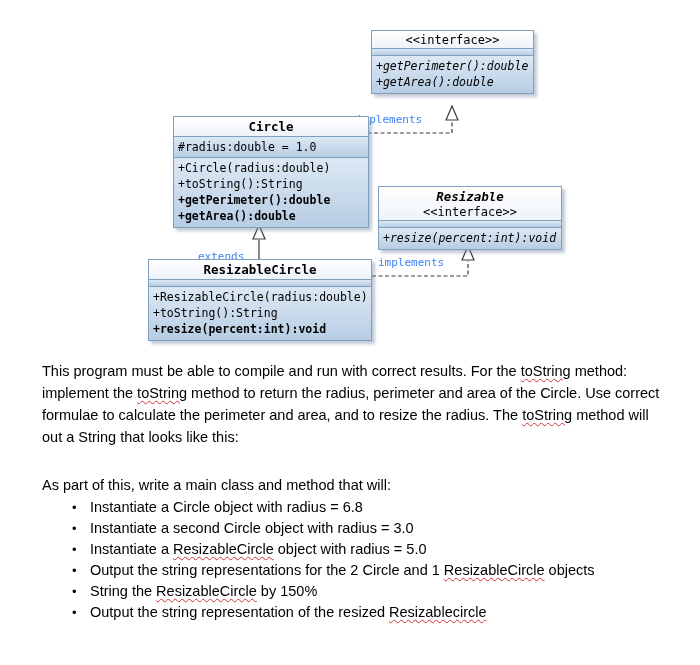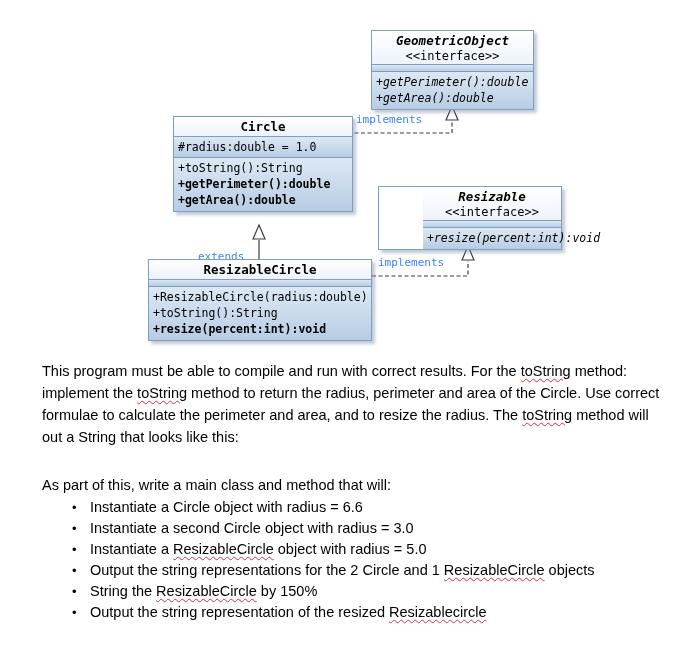--- a/index.html
+++ b/index.html
@@ -82,45 +82,45 @@
       <path d="M372,276 H468 V261" fill="none" stroke="#3c3c3c" stroke-width="1.2" stroke-dasharray="4,2.5"></path>
       <polygon points="468,246 462,260 474,260" fill="#ffffff" stroke="#3c3c3c" stroke-width="1.2"></polygon>
     </svg>
 
     <div class="rel-label" style="left:356px; top:113px;">implements</div>
     <div class="rel-label" style="left:198px; top:250px;">extends</div>
     <div class="rel-label" style="left:378px; top:256px;">implements</div>
 
     <div class="uml-box" style="left:371px; top:30px; width:163px;">
       <div class="uml-title">
-        <div class="uml-name italic">GeometricObject</div>
         <div class="uml-stereotype">&lt;&lt;interface&gt;&gt;</div>
       </div>
       <div class="uml-attrs empty"></div>
       <div class="uml-methods">
         <div class="m italic">+getPerimeter():double</div>
         <div class="m italic">+getArea():double</div>
       </div>
     </div>
 
-    <div class="uml-box" style="left:173px; top:116px; width:180px;">
+    <div class="uml-box" style="left:173px; top:116px; width:196px;">
       <div class="uml-title">
         <div class="uml-name">Circle</div>
       </div>
       <div class="uml-attrs">
         <div class="m">#radius:double = 1.0</div>
       </div>
       <div class="uml-methods">
+        <div class="m">+Circle(radius:double)</div>
         <div class="m">+toString():String</div>
         <div class="m bold">+getPerimeter():double</div>
         <div class="m bold">+getArea():double</div>
       </div>
     </div>
 
-    <div class="uml-box" style="left:378px; top:186px; width:184px;padding-left:44px;">
+    <div class="uml-box" style="left:378px; top:186px; width:184px;">
       <div class="uml-title">
         <div class="uml-name italic">Resizable</div>
         <div class="uml-stereotype">&lt;&lt;interface&gt;&gt;</div>
       </div>
       <div class="uml-attrs empty"></div>
       <div class="uml-methods">
         <div class="m italic">+resize(percent:int):void</div>
       </div>
     </div>
 
@@ -139,21 +139,21 @@
 
   <div class="doc">
     <p><span>This program must be able to compile and run with correct results. For the </span><span class="sq">toString</span><span> method: implement the </span><span class="sq">toString</span><span> method to return the radius, perimeter and area of the Circle. Use correct formulae to calculate the perimeter and area, and to resize the radius. The </span><span class="sq">toString</span><span> method will out a String that looks like this:</span></p>
 
 
     <p class="tasks-intro">As part of this, write a main class and method that will:</p>
 
     <ul class="task-list">
       <li>
         <span class="dot">•</span>
-        <span class="task-text"><span>Instantiate a Circle object with radius = 6.6</span><span class="sq"></span><span></span></span>
+        <span class="task-text"><span>Instantiate a Circle object with radius = 6.8</span><span class="sq"></span><span></span></span>
       </li>
       <li>
         <span class="dot">•</span>
         <span class="task-text"><span>Instantiate a second Circle object with radius = 3.0</span><span class="sq"></span><span></span></span>
       </li>
       <li>
         <span class="dot">•</span>
         <span class="task-text"><span>Instantiate a </span><span class="sq">ResizableCircle</span><span> object with radius = 5.0</span></span>
       </li>
       <li>

